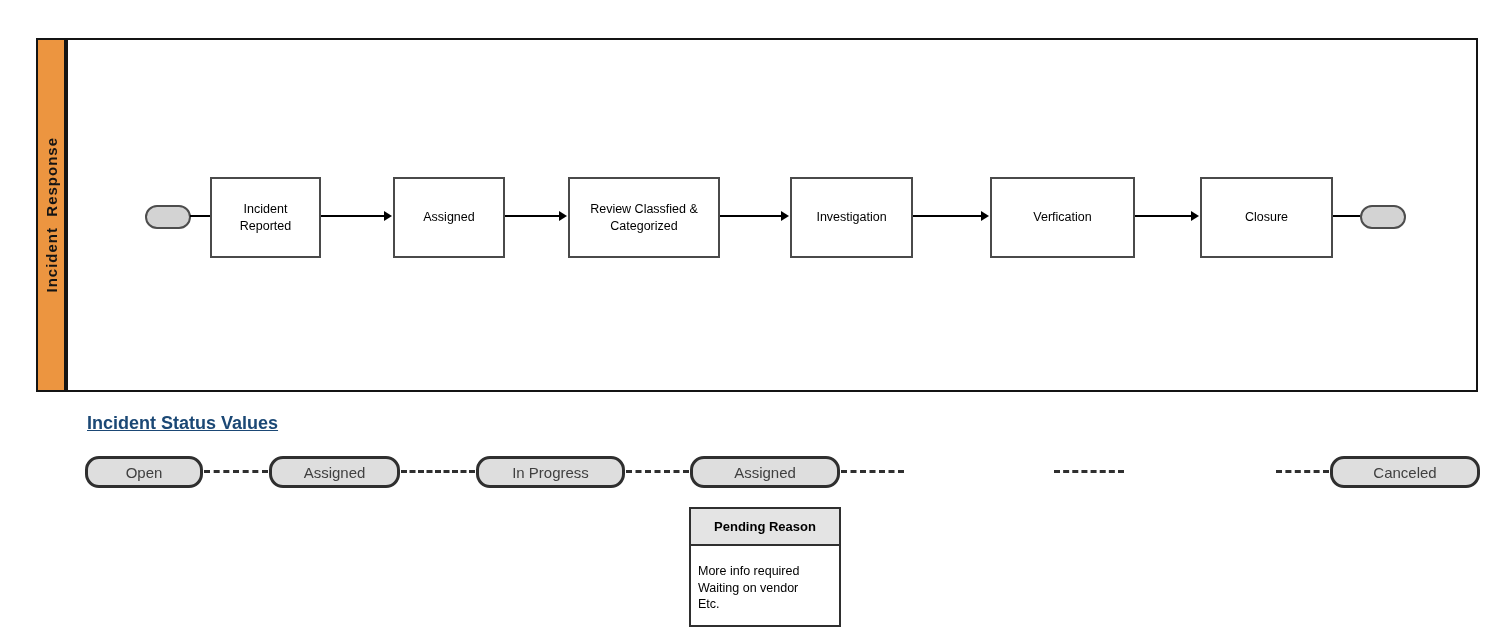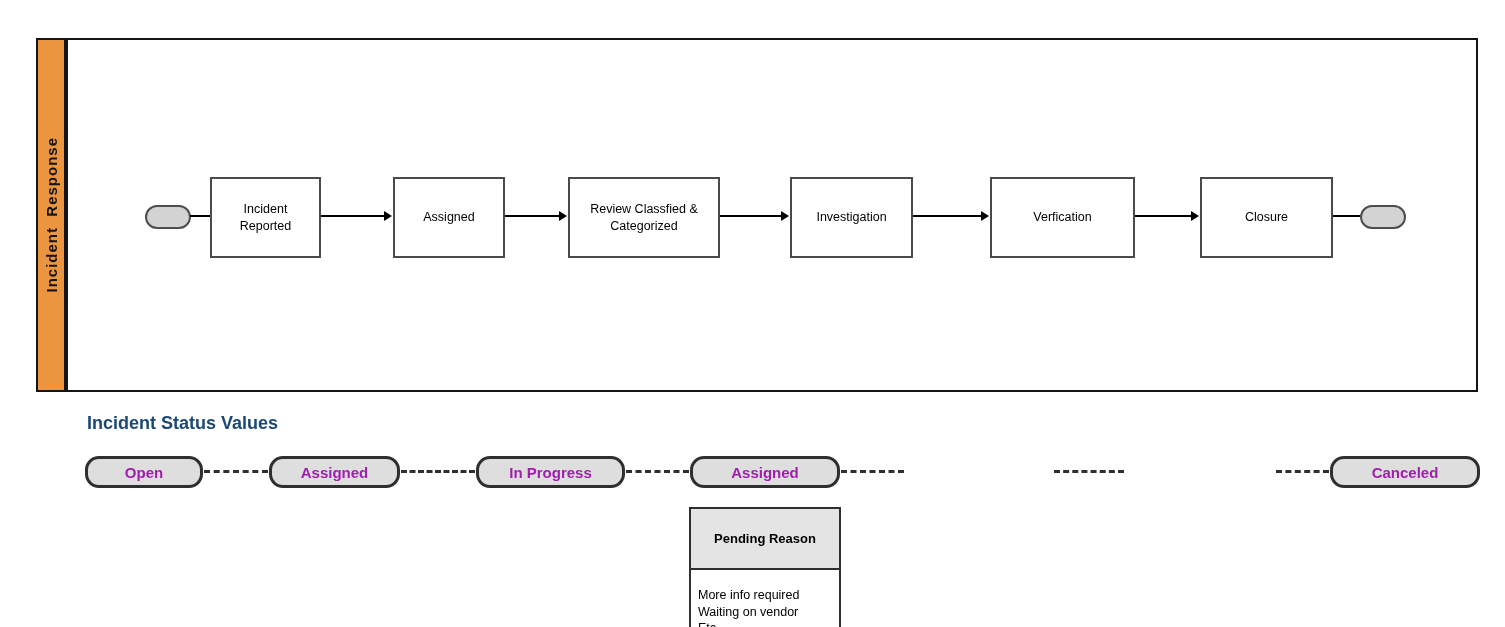--- a/index.html
+++ b/index.html
@@ -41,37 +41,37 @@
   
   .arrow { position:absolute; top:215px; height:2px; background:#000; }
   .ah {
     position:absolute; right:-7px; top:-4px; width:0; height:0;
     border-top:5px solid transparent; border-bottom:5px solid transparent;
     border-left:8px solid #000;
   }
   
   .status-title {
     position:absolute; left:87px; top:413px;
-    font-size:18px; font-weight:bold; color:#1B4875;
+    font-size:18px; font-weight:bold; color:#1B4875;text-decoration:underline;
   }
   .spill {
     position:absolute; top:456px; height:32px;
     background:#dedede; border:3px solid #2f2f2f; border-radius:14px;
     box-sizing:border-box; display:flex; align-items:center; justify-content:center;
-    font-weight:bold; font-size:15px; color:#a21caf;
+    font-weight:normal; font-size:15px; color:#404040;
   }
   .dash { position:absolute; top:470px; height:0; border-top:3px dashed #2f2f2f; }
   
   .preason {
     position:absolute; left:689px; top:507px; width:152px;
     background:#ffffff; border:2px solid #2f2f2f; box-sizing:border-box;
   }
   .preason-header {
     background:#e4e4e4; border-bottom:2px solid #2f2f2f;
-    font-weight:bold; font-size:13px; text-align:center; padding:22px 0;
+    font-weight:bold; font-size:13px; text-align:center; padding:10px 0;
   }
   .preason-body { padding:17px 7px 12px 7px; font-size:12.5px; line-height:1.32; text-align:left; }
 </style>
 </head>
 <body>
 
 <div class="page">
 
   <div class="lane-band">
     <span class="lane-label">Incident  Response</span>

